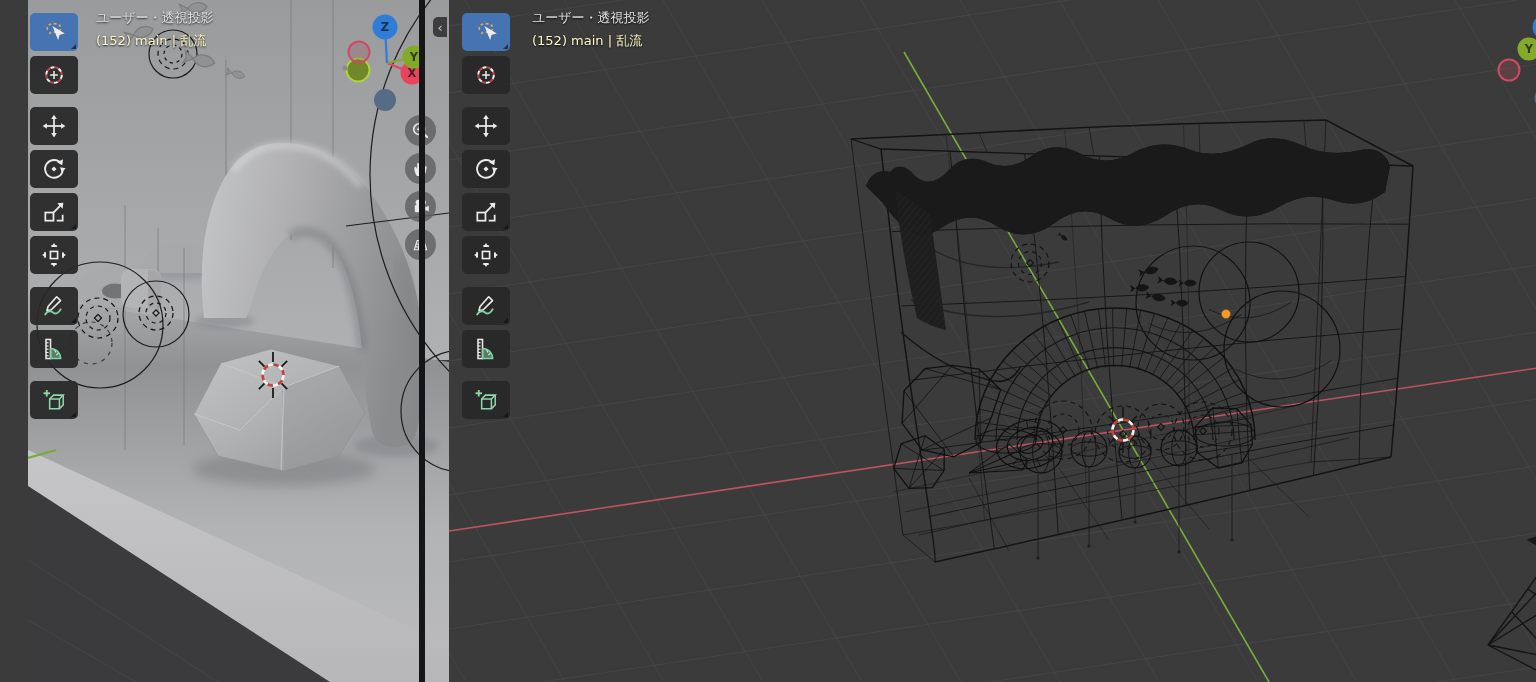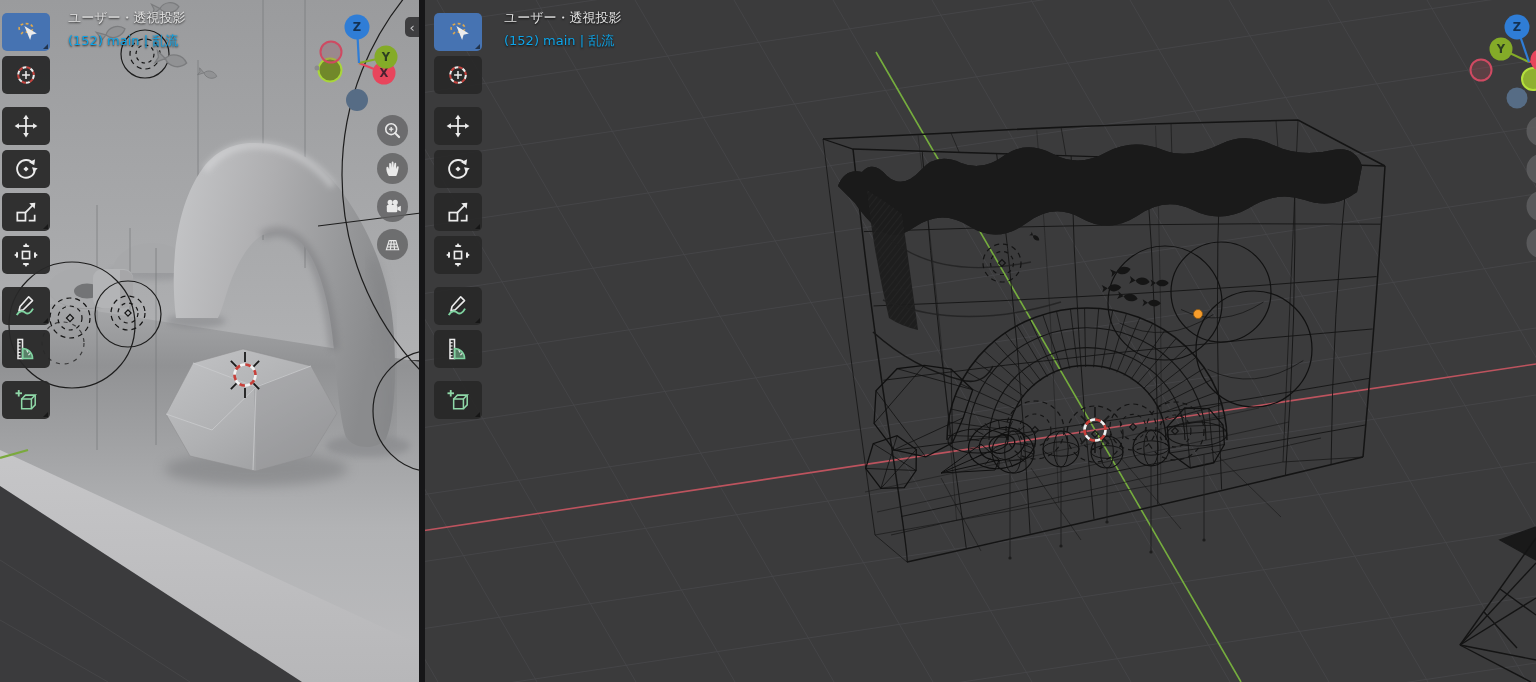--- a/index.html
+++ b/index.html
@@ -1,23 +1,23 @@
 <!DOCTYPE html>
 <html><head>
 <meta charset="utf-8">
 <style>
   html,body{margin:0;padding:0;background:#1d1d1d;}
   #stage{position:relative;width:1536px;height:682px;overflow:hidden;font-family:"DejaVu Sans",sans-serif;background:#3b3b3c;}
-  .viewport{position:absolute;top:0;height:682px;overflow:hidden;}
+  .viewport{position:absolute;top:0;height:682px;overflow:hidden;margin-left:28px;}
   #vp-left{left:0;width:421px;}
   #vp-right{left:421px;width:1115px;}
   svg.scene{position:absolute;left:0;top:0;display:block;}
   .vp-header{position:absolute;top:6px;font-size:13px;line-height:23px;color:#e2e2e2;
     text-shadow:0 1px 2px rgba(0,0,0,.85);pointer-events:none;white-space:nowrap;z-index:30;}
-  .vp-header .hline2{color:#0ea5e9;}
+  .vp-header .hline2{color:#fef9c3;}
   .toolbar{position:absolute;top:13px;display:flex;flex-direction:column;z-index:40;}
   .tool-group{display:flex;flex-direction:column;margin-bottom:8px;}
   .tool-btn{width:48px;height:38px;margin-bottom:5px;border-radius:5px;background:rgba(40,40,40,.94);
     display:flex;align-items:center;justify-content:center;position:relative;cursor:pointer;}
   .tool-btn.active{background:#4673b2;}
   .tool-btn svg{display:block;}
   .subtri{position:absolute;right:2.5px;bottom:2.5px;width:0;height:0;
     border-left:5px solid transparent;border-bottom:5px solid rgba(10,10,10,.6);}
   .nav-stack{position:absolute;z-index:40;display:flex;flex-direction:column;}
   .nav-btn{width:31px;height:31px;border-radius:50%;background:rgba(96,96,98,.82);

